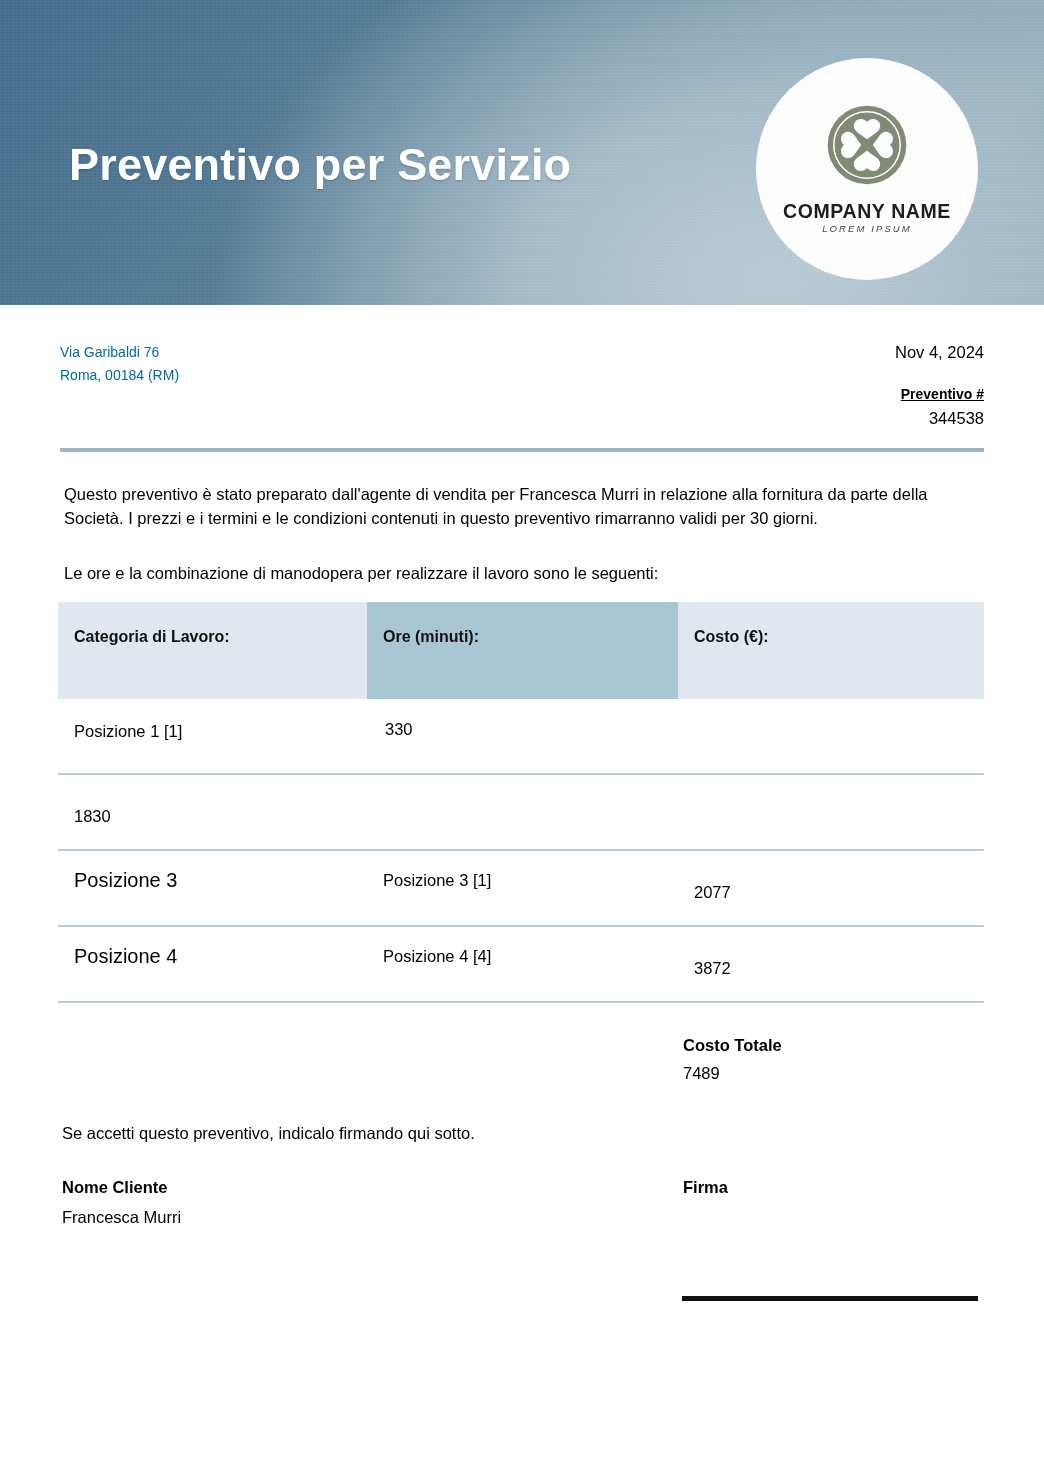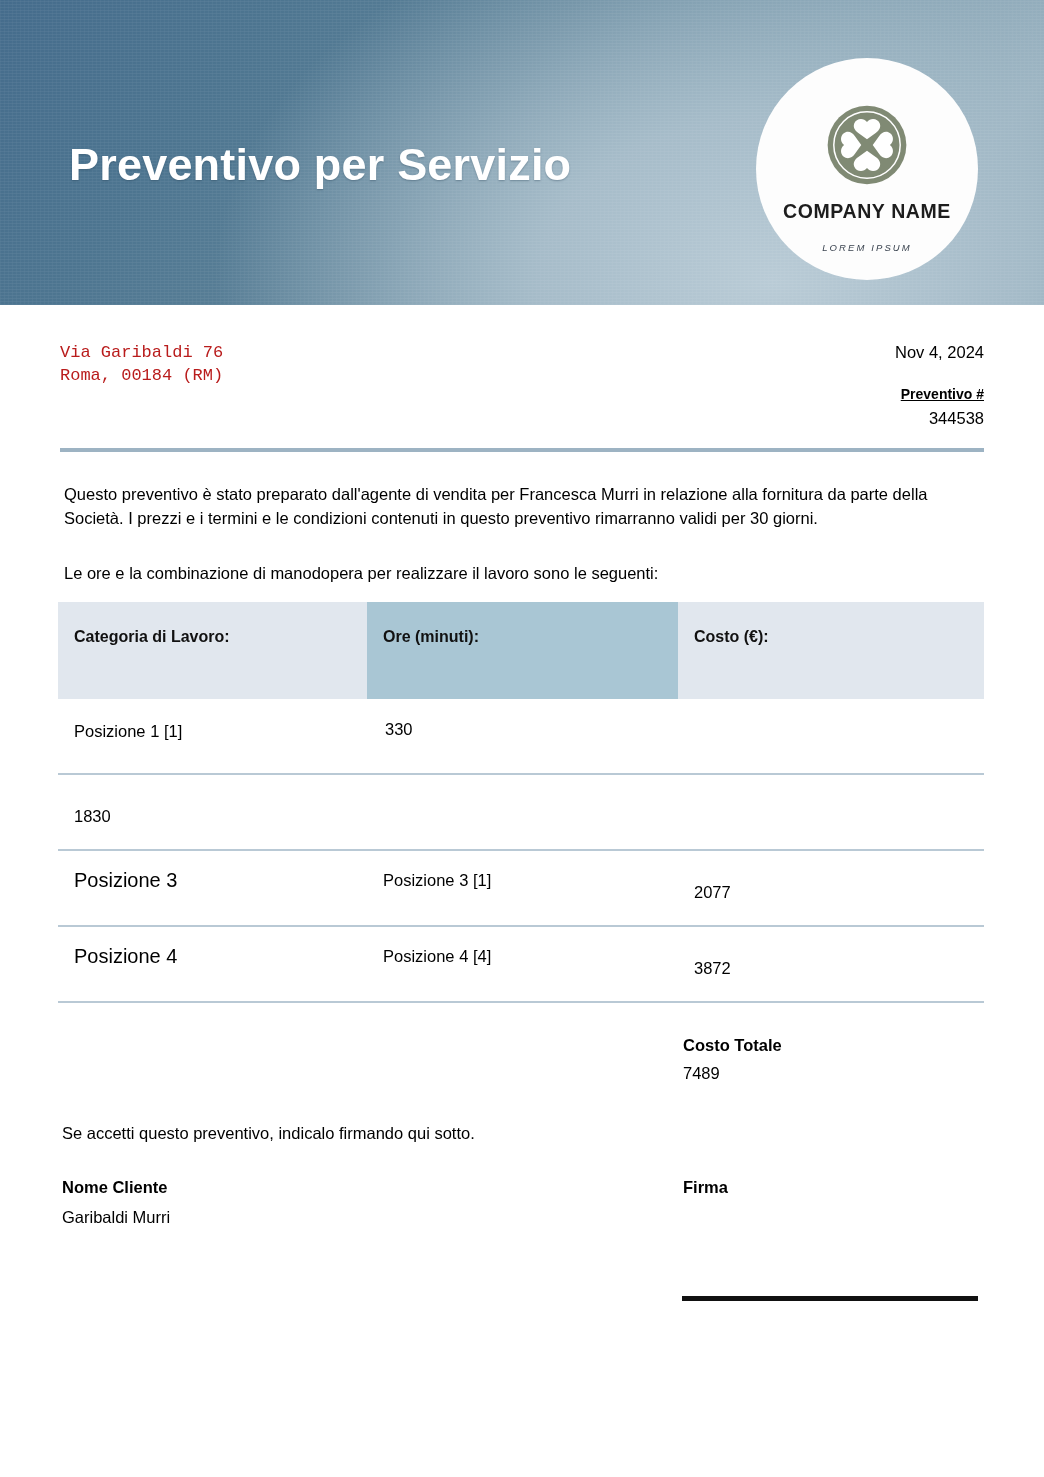--- a/index.html
+++ b/index.html
@@ -71,39 +71,39 @@
   .logo-mark { width: 82px; height: 82px; display: block; }
   .logo-name {
     margin-top: 14px;
     font-size: 19.5px;
     font-weight: bold;
     letter-spacing: .6px;
     color: #1d1d1d;
     white-space: nowrap;
   }
   .logo-tagline {
-    margin-top: 19px;
+    margin-top: 0;
     font-size: 9.5px;
     font-style: italic;
     letter-spacing: 2.1px;
     color: #3b4450;
     white-space: nowrap;
   }
 
   
   .meta {
     position: absolute;
     left: 60px;
     top: 338px;
     width: 924px;
     height: 100px;
   }
   .meta-left {
     position: absolute; left: 0; top: 3px;
-    font-size: 17px; line-height: 23px; color: #b91c1c; font-family: Liberation Mono, monospace;
+    font-size: 14px; line-height: 23px; color: #0369a1;
   }
   .meta-right {
     position: absolute; right: 0; top: 3px;
     text-align: right;
   }
   .meta-date { font-size: 16.5px; line-height: 23px; }
   .meta-qlabel { font-size: 14px; font-weight: bold; margin-top: 22px; text-decoration: underline; }
   .meta-qnum   { font-size: 16.5px; margin-top: 7px; }
 
   .rule-main {
@@ -269,20 +269,20 @@
 
 <div class="total-block">
   <div class="total-label">Costo Totale</div>
   <div class="total-value">7489</div>
 </div>
 
 <p class="accept">Se accetti questo preventivo, indicalo firmando qui sotto.</p>
 
 <div class="sign-left">
   <div class="sign-label">Nome Cliente</div>
-  <div class="sign-value">Garibaldi Murri</div>
+  <div class="sign-value">Francesca Murri</div>
 </div>
 
 <div class="sign-right">
   <div class="sign-label">Firma</div>
 </div>
 
 <div class="sign-line"></div>
 
 </body></html>

